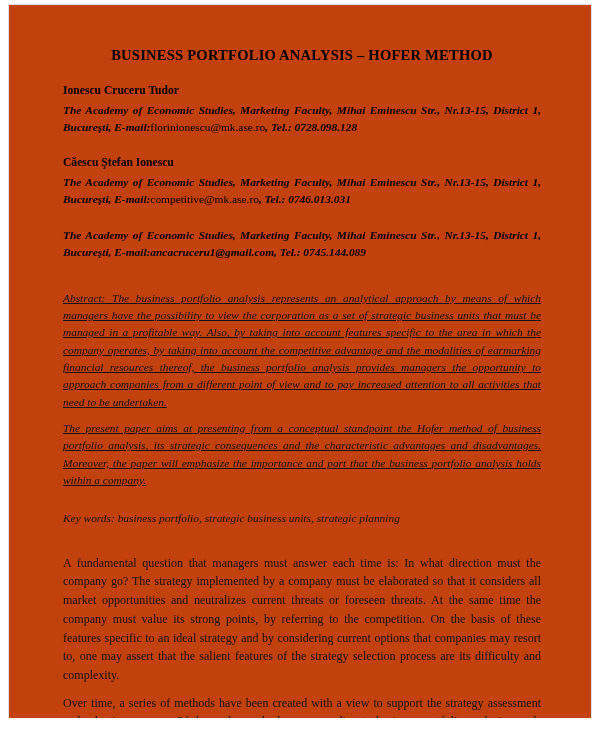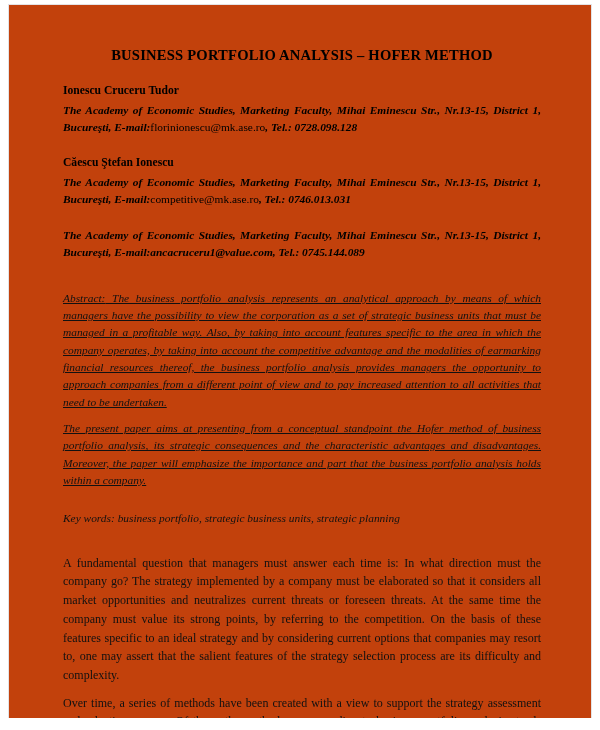--- a/index.html
+++ b/index.html
@@ -125,21 +125,21 @@
 
     <div class="author-block">
       <div class="author-name">Căescu Ştefan Ionescu</div>
       <div class="author-affil">
         <span>The Academy of Economic Studies, Marketing Faculty, Mihai Eminescu Str., Nr.13-15, District 1, Bucureşti, E-mail:</span><span class="plain">competitive@mk.ase.ro</span><span>, Tel.:</span><span> 0746.013.031</span>
       </div>
     </div>
 
     <div class="author-block">
       <div class="author-affil">
-        <span>The Academy of Economic Studies, Marketing Faculty, Mihai Eminescu Str., Nr.13-15, District 1, Bucureşti, E-mail:</span><span>ancacruceru1@value.com</span><span>, Tel.:</span><span> 0745.144.089</span>
+        <span>The Academy of Economic Studies, Marketing Faculty, Mihai Eminescu Str., Nr.13-15, District 1, Bucureşti, E-mail:</span><span>ancacruceru1@gmail.com</span><span>, Tel.:</span><span> 0745.144.089</span>
       </div>
     </div>
 
     <div class="abstract-wrap">
       <p class="abstract-p">
         <span class="lbl">Abstract:</span><span> The business portfolio analysis represents an analytical approach by means of which managers have the possibility to view the corporation as a set of strategic business units that must be managed in a profitable way. Also, by taking into account features specific to the area in which the company operates, by taking into account the competitive advantage and the modalities of earmarking financial resources thereof, the business portfolio analysis provides managers the opportunity to approach companies from a different point of view and to pay increased attention to all activities that need to be undertaken.</span>
       </p>
       <p class="abstract-p">The present paper aims at presenting from a conceptual standpoint the Hofer method of business portfolio analysis, its strategic consequences and the characteristic advantages and disadvantages. Moreover, the paper will emphasize the importance and part that the business portfolio analysis holds within a company.</p>
       <p class="keywords">Key words: business portfolio, strategic business units, strategic planning</p>
     </div>

